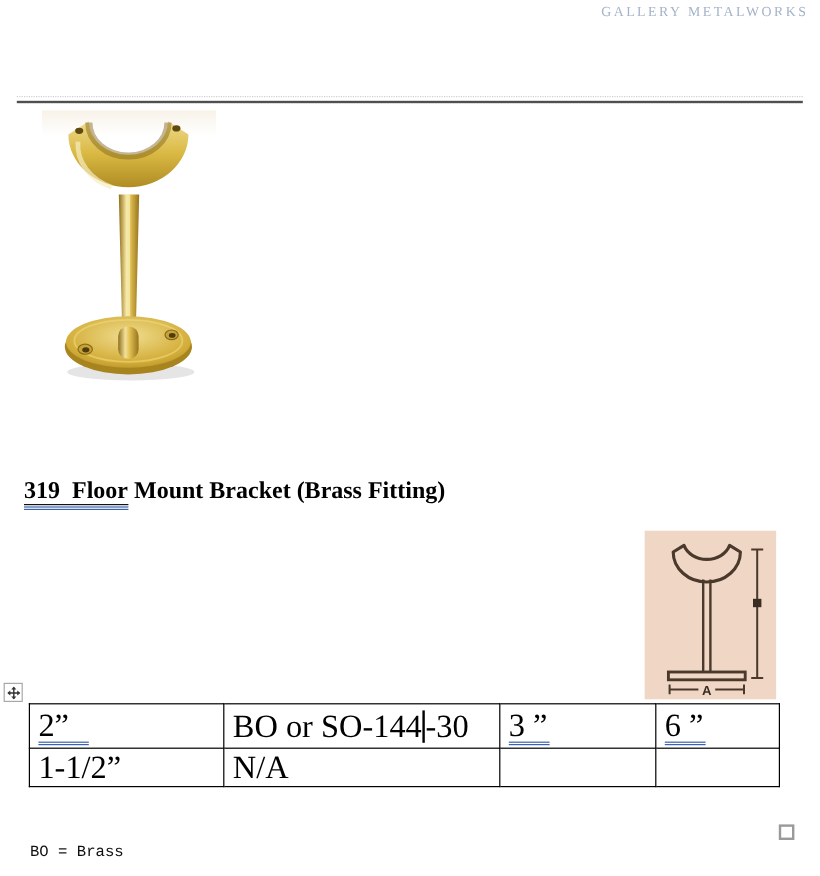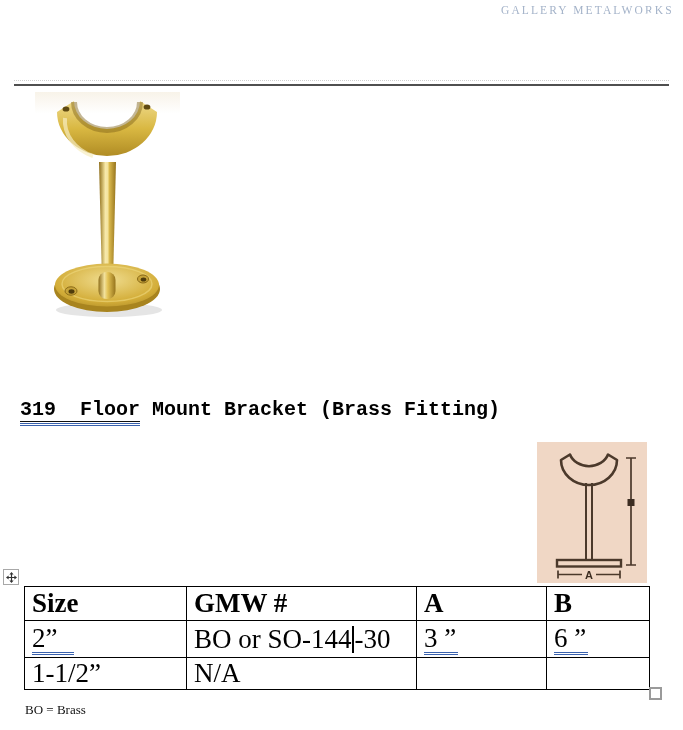--- a/index.html
+++ b/index.html
@@ -43,21 +43,21 @@
 
   
   .caption{
     position:absolute;left:29px;top:351px;width:180px;text-align:center;
     font-weight:bold;font-size:14px;line-height:22px;color:#3a3a3a;
   }
 
   
   .heading{
     position:absolute;left:20px;top:398px;margin:0;
-    font-family:Liberation Mono, monospace;font-size:20px;font-weight:bold;
+    font-family:Liberation Serif, serif;font-size:20px;font-weight:bold;
     color:#000;white-space:pre;
   }
   .u-blue{display:inline-block;border-bottom:3px double var(--grammar-blue);padding-bottom:1px;line-height:1.15;}
   .u-black{display:inline-block;border-bottom:1.5px solid #111;line-height:1.1;}
 
   
   .diagram{position:absolute;left:537px;top:442px;width:110px;height:141px;}
 
   
   .move-handle{
@@ -88,21 +88,21 @@
   .grammar.pad-wide{padding-right:17px;}
   .grammar.pad-sm{padding-right:2px;}
   .caret{
     display:inline-block;width:2px;height:27px;background:#000;
     vertical-align:-5px;margin:0 0.5px;
   }
 
   
   .footnote{
     position:absolute;left:25px;top:702px;
-    font-family:Liberation Serif, serif;font-size:13px;color:#111;
+    font-family:Liberation Mono, monospace;font-size:13px;color:#111;
   }
 </style>
 </head>
 <body>
 
 <div class="logo">
   <div class="logo-slash"></div>
   <div class="logo-tag">GALLERY METALWORKS</div>
 </div>
 
@@ -189,26 +189,20 @@
 </div>
 
 <table class="sizes">
   <colgroup>
     <col style="width:162px">
       <col style="width:230px">
       <col style="width:130px">
       <col style="width:103px">
   </colgroup>
   <tbody>
-      <tr class="row-head">
-    <th>Size</th>
-    <th>GMW #</th>
-    <th>A</th>
-    <th>B</th>
-  </tr>
   <tr class="row-1">
     <td><span class="grammar pad-wide">2”</span></td>
     <td><span>BO or SO-144</span><span class="caret"></span><span>-30</span></td>
     <td><span class="grammar pad-sm">3 ”</span></td>
     <td><span class="grammar pad-sm">6 ”</span></td>
   </tr>
   <tr class="row-2">
     <td>1-1/2”</td>
     <td>N/A</td>
     <td></td>

